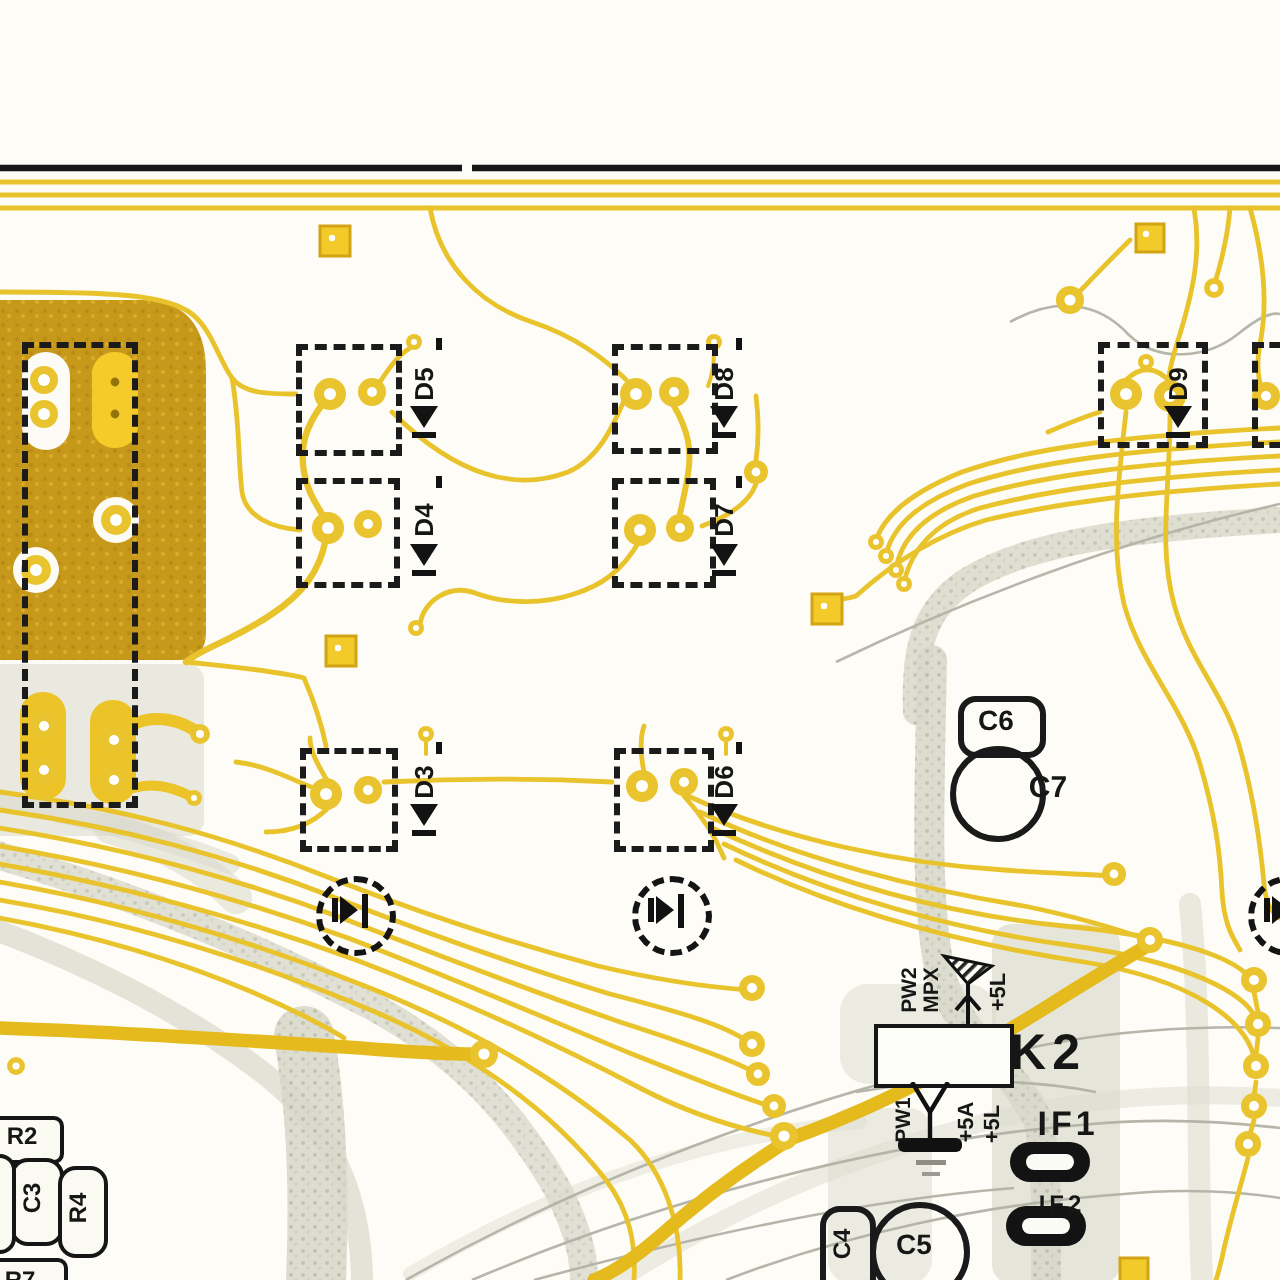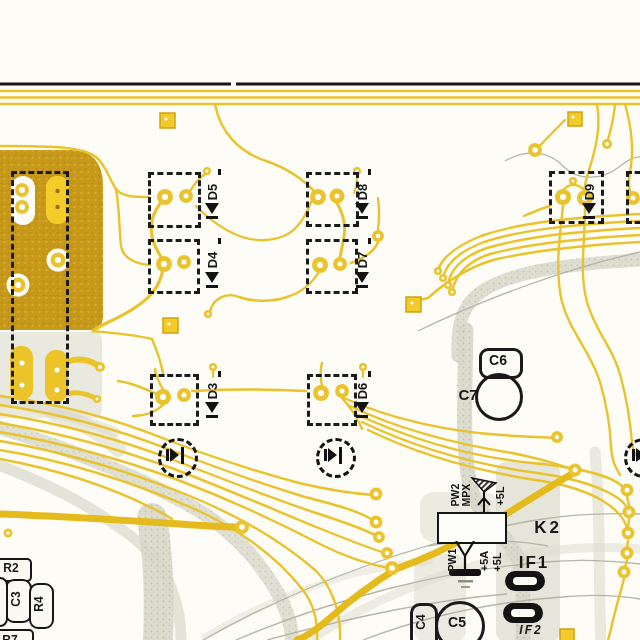--- a/index.html
+++ b/index.html
@@ -469,30 +469,30 @@
 </svg>
 
 <div class="lb rot" style="left:212px;top:192px;font-size:13px;">D5</div>
 <div class="lb rot" style="left:212px;top:260px;font-size:13px;">D4</div>
 <div class="lb rot" style="left:362px;top:192px;font-size:13px;">D8</div>
 <div class="lb rot" style="left:362px;top:260px;font-size:13px;">D7</div>
 <div class="lb rot" style="left:212px;top:391px;font-size:13px;">D3</div>
 <div class="lb rot" style="left:362px;top:391px;font-size:13px;">D6</div>
 <div class="lb rot" style="left:589px;top:192px;font-size:13px;">D9</div>
 <div class="lb" style="left:498px;top:360px;font-size:14px;">C6</div>
-<div class="lb" style="left:468px;top:394px;font-size:15px;">C7</div>
-<div class="lb" style="left:548px;top:527px;font-size:17px;letter-spacing:3px;">K2</div>
+<div class="lb" style="left:524px;top:394px;font-size:15px;">C7</div>
+<div class="lb" style="left:524px;top:527px;font-size:25px;letter-spacing:3px;">K2</div>
 <div class="lb rot" style="left:455px;top:495px;font-size:10.5px;">PW2</div>
 <div class="lb rot" style="left:466px;top:495px;font-size:10.5px;">MPX</div>
 <div class="lb rot" style="left:500px;top:496px;font-size:11px;">+5L</div>
 <div class="lb rot" style="left:452px;top:560px;font-size:10.5px;">PW1</div>
 <div class="lb rot" style="left:484px;top:561px;font-size:11px;">+5A</div>
 <div class="lb rot" style="left:497px;top:562px;font-size:11px;">+5L</div>
 <div class="lb" style="left:534px;top:562px;font-size:17px;letter-spacing:2px;">IF1</div>
-<div class="lb" style="left:531px;top:630px;font-size:12px;letter-spacing:2px;font-style:italic;">IF2</div>
+<div class="lb" style="left:531px;top:602px;font-size:12px;letter-spacing:2px;">IF2</div>
 <div class="lb rot" style="left:421px;top:622px;font-size:12px;">C4</div>
 <div class="lb" style="left:457px;top:622px;font-size:14px;text-align:center;">C5</div>
 <div class="lb" style="left:11px;top:568px;font-size:12px;">R2</div>
 <div class="lb rot" style="left:16px;top:599px;font-size:12px;">C3</div>
 <div class="lb rot" style="left:39px;top:604px;font-size:12px;">R4</div>
 <div class="lb" style="left:10px;top:640px;font-size:12px;">R7</div>
 
 </div>
 
 </body></html>

